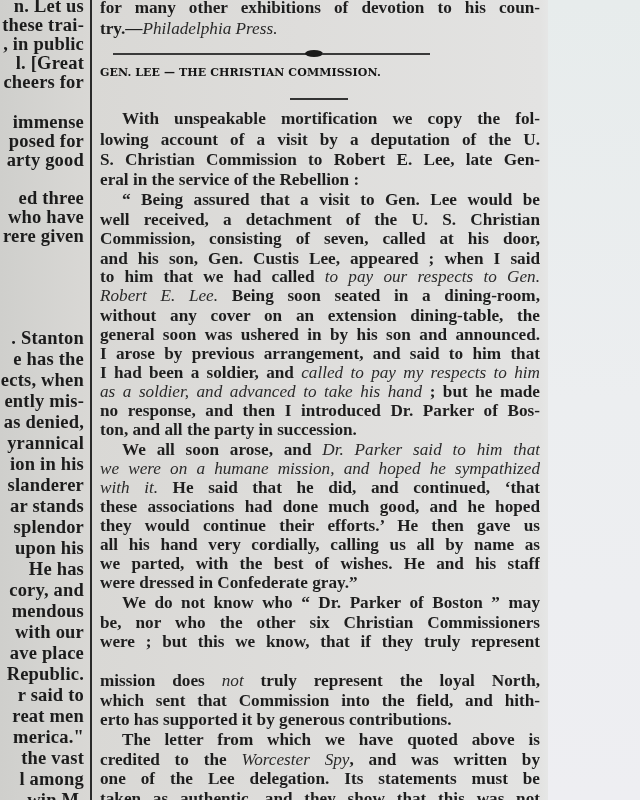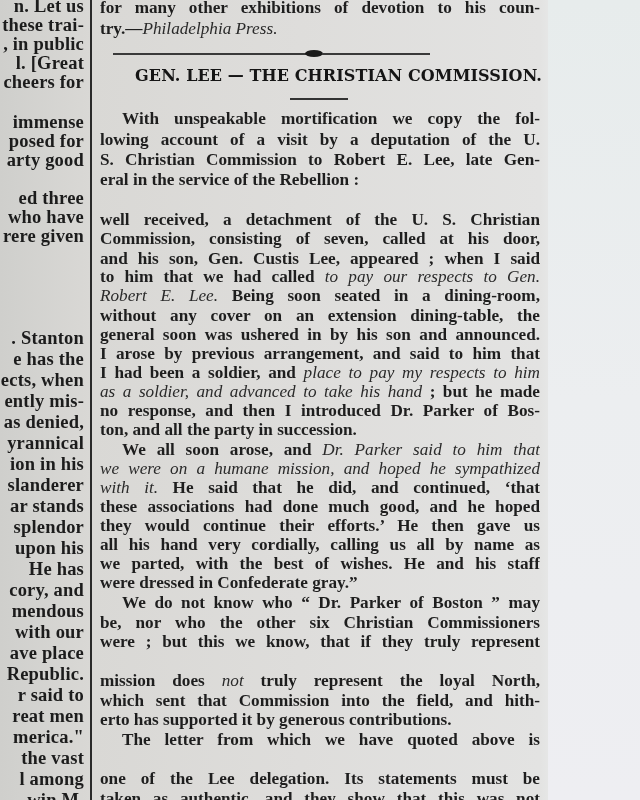--- a/index.html
+++ b/index.html
@@ -42,23 +42,23 @@
     .divider {
       position: absolute; left: 113px; top: 53px; width: 115px; height: 2px; background: #3a3a3a;
     }
     .divider-r { position: absolute; left: 322px; top: 53px; width: 108px; height: 2px; background: #3a3a3a; }
     .divider-dot {
       position: absolute; left: 305px; top: 50px; width: 18px; height: 7px; background: #1a1a1a;
       border-radius: 50%;
     }
     .divider-l2 { position: absolute; left: 228px; top: 53px; width: 80px; height: 2px; background: #3a3a3a; }
     .headline {
-      position: absolute; left: 108px; top: 66px; width: 434px; white-space: nowrap;
-      font-family: "DejaVu Serif", serif; font-weight: bold; font-size: 16px;
-      letter-spacing: 0.1px; color: #151515; text-align: right;
+      position: absolute; left: 100px; top: 66px; width: 434px; white-space: nowrap;
+      font-family: "DejaVu Serif", serif; font-weight: bold; font-size: 11px;
+      letter-spacing: 0.1px; color: #151515;
     }
     .head-rule { position: absolute; left: 290px; top: 98px; width: 58px; height: 2px; background: #333; }
   </style>
 </head>
 <body>
 
 <div class="page">
   <div class="right-margin"></div>
   <div class="left-col" id="left-col">
       <div class="ln" style="top: -4px;">n.  Let us</div>
@@ -97,47 +97,49 @@
       <div class="ln" style="top: 790px;">win  M.</div>
     </div>
   <div class="col-rule"></div>
   <div class="main-col" id="main-col">
       <div class="line" style="top: -2px;">for many other exhibitions  of devotion to his coun-</div>
       <div class="line last" style="top: 19px;">try.—<i>Philadelphia Press.</i></div>
       <div class="line indent" style="top: 109px;">With unspeakable  mortification we copy the fol-</div>
       <div class="line" style="top: 130px;">lowing account of a visit by a deputation  of the U.</div>
       <div class="line" style="top: 150px;">S. Christian Commission to Robert E. Lee, late Gen-</div>
       <div class="line last" style="top: 170px;">eral in the service of the Rebellion :</div>
+      <div class="line indent" style="top: 190px;">“ Being assured that a visit to Gen. Lee would be</div>
       <div class="line" style="top: 210px;">well received, a detachment of the U. S. Christian</div>
       <div class="line" style="top: 229px;">Commission, consisting of seven, called at his door,</div>
       <div class="line" style="top: 249px;">and his son, Gen. Custis Lee, appeared ; when I said</div>
       <div class="line" style="top: 286px;"><i>Robert E. Lee.</i>  Being soon seated in a dining-room,</div>
       <div class="line" style="top: 267px;">to him that  we had called <i>to pay our respects to Gen.</i></div>
       <div class="line" style="top: 306px;">without any cover on an extension dining-table, the</div>
       <div class="line" style="top: 325px;">general soon was ushered in by his son and announced.</div>
       <div class="line" style="top: 344px;">I arose by previous arrangement, and said to him that</div>
-      <div class="line" style="top: 363px;">I had been a soldier, and <i>place to pay my respects to him</i></div>
+      <div class="line" style="top: 363px;">I had been a soldier, and <i>called to pay my respects to him</i></div>
       <div class="line" style="top: 382px;"><i>as a soldier, and advanced to take his hand</i> ;  but he made</div>
       <div class="line" style="top: 401px;">no response, and then I introduced Dr. Parker of Bos-</div>
       <div class="line last" style="top: 420px;">ton, and all the party in succession.</div>
       <div class="line indent" style="top: 440px;">We all soon arose, and <i>Dr. Parker said to him that</i></div>
       <div class="line" style="top: 459px;"><i>we were on a humane mission, and hoped he sympathized</i></div>
       <div class="line" style="top: 478px;"><i>with it.</i>  He said that he did, and continued, ‘that</div>
       <div class="line" style="top: 497px;">these associations had done much good, and he hoped</div>
       <div class="line" style="top: 516px;">they would continue their efforts.’  He then gave us</div>
       <div class="line" style="top: 535px;">all his hand very cordially, calling us all by name as</div>
       <div class="line" style="top: 554px;">we parted, with the best of wishes.  He and his staff</div>
       <div class="line last" style="top: 573px;">were dressed in Confederate gray.”</div>
       <div class="line indent" style="top: 593px;">We do not know who “ Dr. Parker of Boston ” may</div>
       <div class="line" style="top: 613px;">be, nor who the other six Christian Commissioners</div>
       <div class="line" style="top: 632px;">were ; but this we know, that if they truly represent</div>
       <div class="line" style="top: 671px;">mission does <i>not</i> truly represent the loyal North,</div>
       <div class="line" style="top: 691px;">which sent that Commission into the field, and hith-</div>
       <div class="line last" style="top: 710px;">erto has supported it by generous contributions.</div>
       <div class="line indent" style="top: 730px;">The letter from which we have quoted above is</div>
+      <div class="line" style="top: 750px;">credited to the <i>Worcester Spy</i>, and was written by</div>
       <div class="line" style="top: 769px;">one of the Lee delegation.  Its statements must be</div>
       <div class="line" style="top: 789px;">taken as authentic, and they show that this was not</div>
     </div>
   <div class="divider"></div>
   <div class="divider-l2"></div>
   <div class="divider-dot"></div>
   <div class="divider-r"></div>
   <div class="headline">GEN. LEE — THE CHRISTIAN COMMISSION.</div>
   <div class="head-rule"></div>
 </div>

